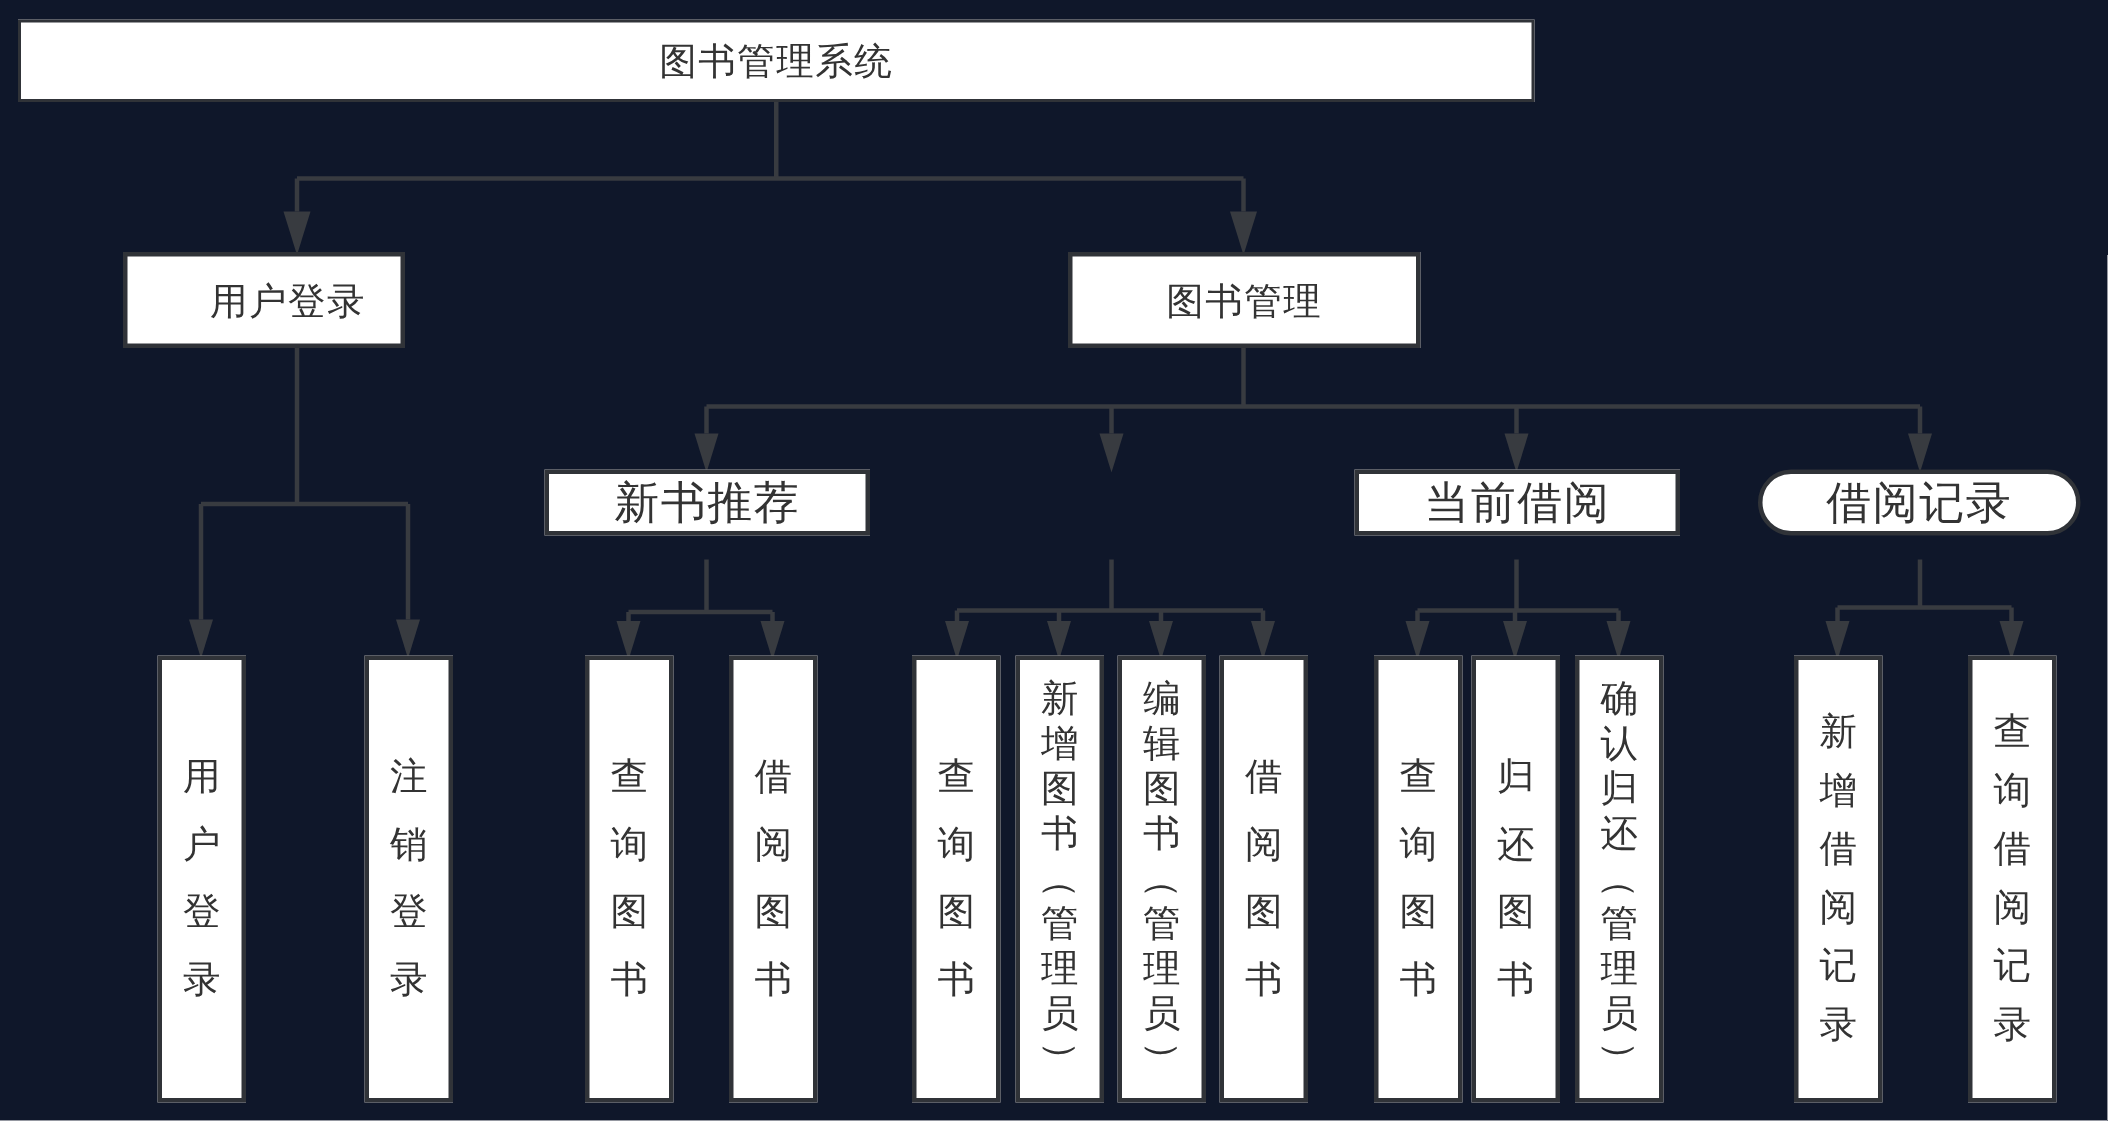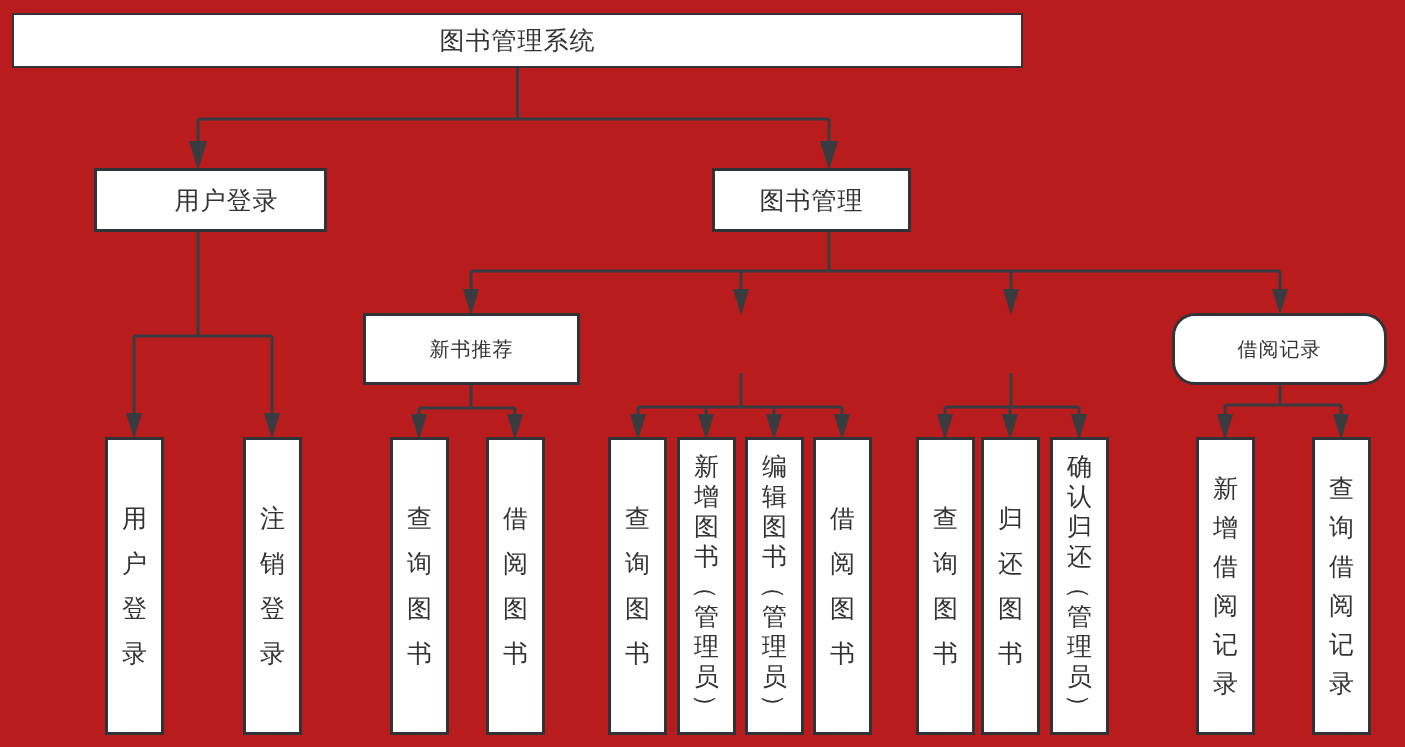--- a/index.html
+++ b/index.html
@@ -1,41 +1,41 @@
 <!DOCTYPE html>
 <html><head>
 <meta charset="utf-8">
 <style>
   html,body{margin:0;padding:0;background:#ffffff;}
   .canvas{
     position:relative;
     width:1405px;height:747px;
-    background:#b91c1c;
+    background:#0f172a;
     font-family:Liberation Sans, sans-serif;
     color:#333333;
     overflow:hidden;
   }
   .connectors{position:absolute;left:0;top:0;width:1405px;height:747px;}
   .box{
     position:absolute;
     box-sizing:border-box;
     background:#ffffff;
     border:3px solid #303338;
     display:flex;
     align-items:center;
     justify-content:center;
     text-align:center;
     color:#333333;
     letter-spacing:1px;
   }
   .root-box{left:12px;top:13px;width:1011px;height:55px;font-size:25px;border-width:2.5px;}
   .lvl2{top:168px;height:64px;font-size:25px;}
-  .lvl2.a{left:94px;width:233px;padding-left:32px;}
-  .lvl2.b{left:712px;width:199px;}
-  .lvl3{top:313px;height:72px;font-size:20px;}
+  .lvl2.a{left:82px;width:188px;padding-left:32px;}
+  .lvl2.b{left:712px;width:235px;}
+  .lvl3{top:313px;height:44px;font-size:30px;}
   .lvl3.a{left:363px;width:217px;}
   .lvl3.b{left:633px;width:215px;}
   .lvl3.c{left:903px;width:217px;}
   .lvl3.d{left:1172px;width:215px;border-radius:23px;}
   .leaf{
     top:437px;height:298px;width:59px;
     flex-direction:column;
     font-size:25px;
     letter-spacing:0;
   }
@@ -130,20 +130,21 @@
       <polygon points="1333,414 1349,414 1341,440"></polygon>
     </g>
   </svg>
 
   <div class="box root-box">图书管理系统</div>
 
   <div class="box lvl2 a">用户登录</div>
   <div class="box lvl2 b">图书管理</div>
 
   <div class="box lvl3 a">新书推荐</div>
+  <div class="box lvl3 c">当前借阅</div>
   <div class="box lvl3 d">借阅记录</div>
 
   <div class="box leaf g4" style="left:105px;">
       <span class="vchar">用</span>
       <span class="vchar">户</span>
       <span class="vchar">登</span>
       <span class="vchar">录</span>
     </div>
   <div class="box leaf g4" style="left:243px;">
       <span class="vchar">注</span>

